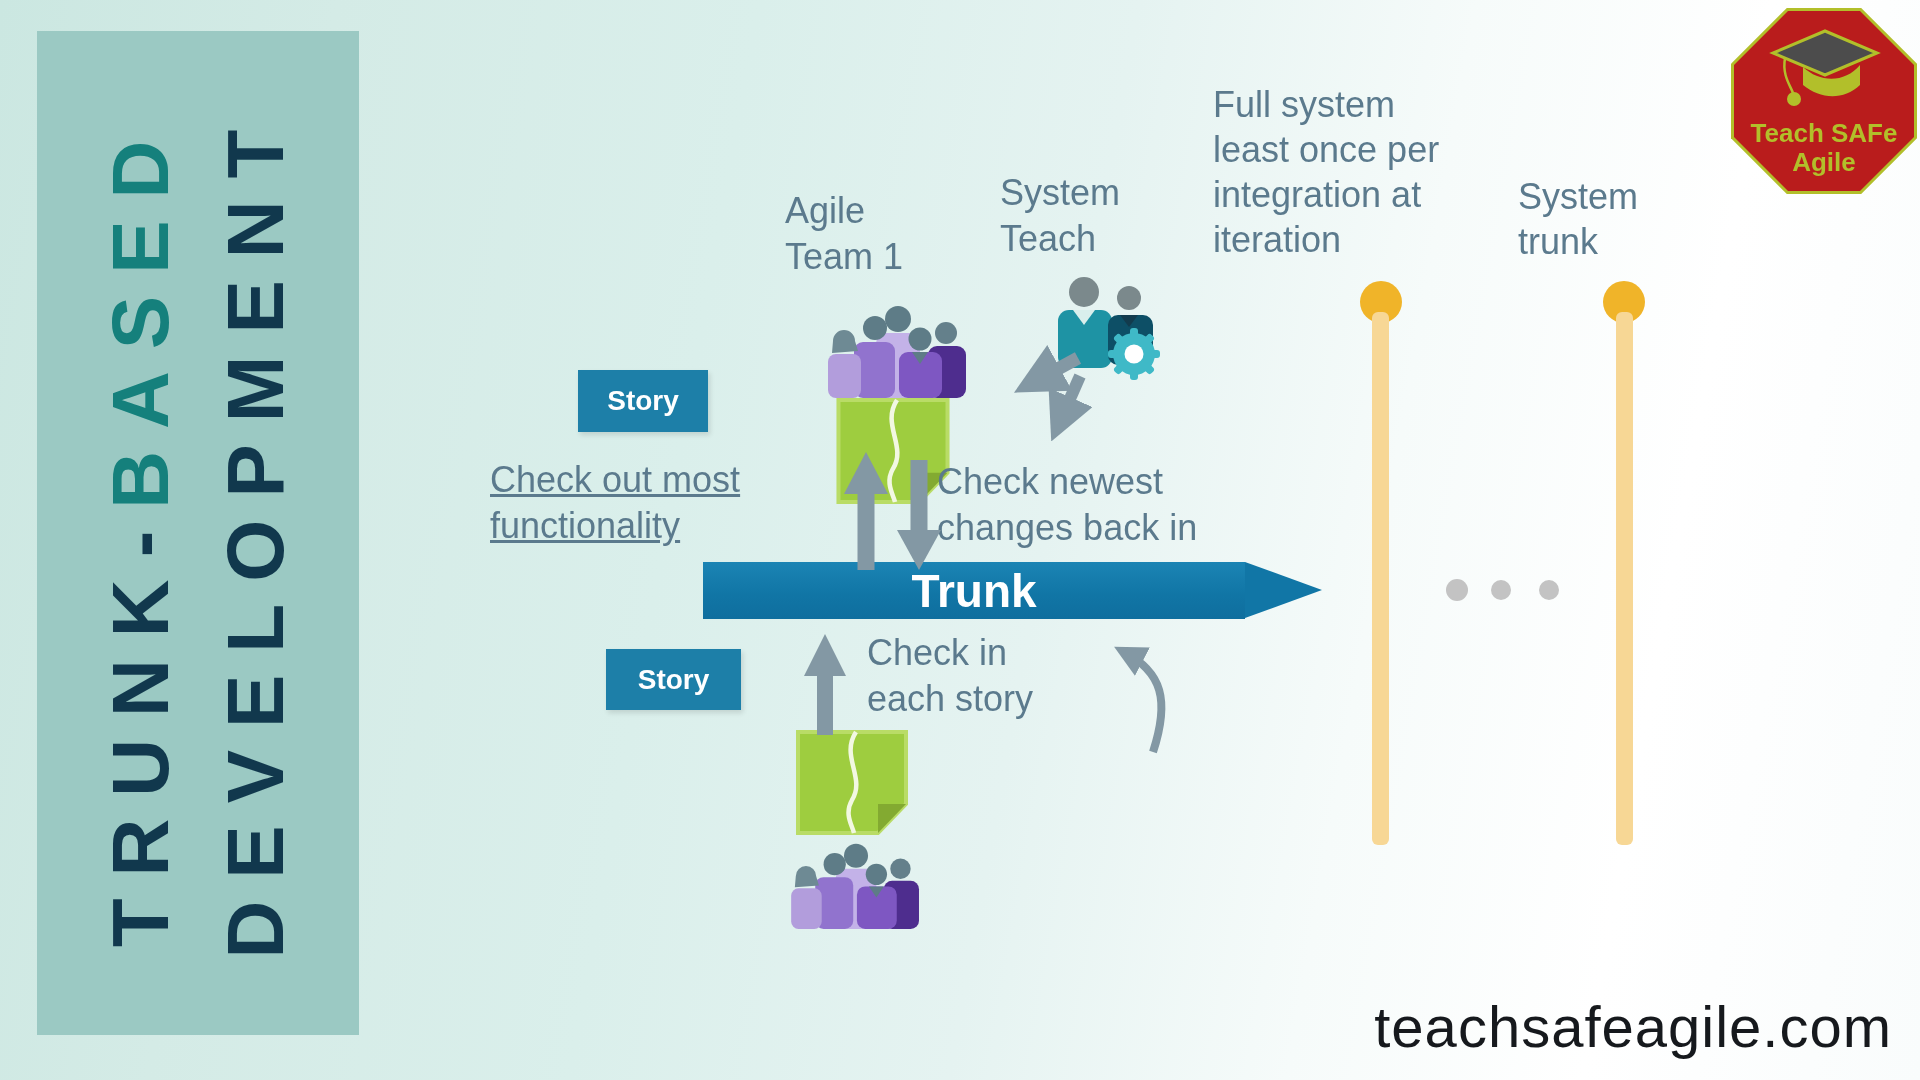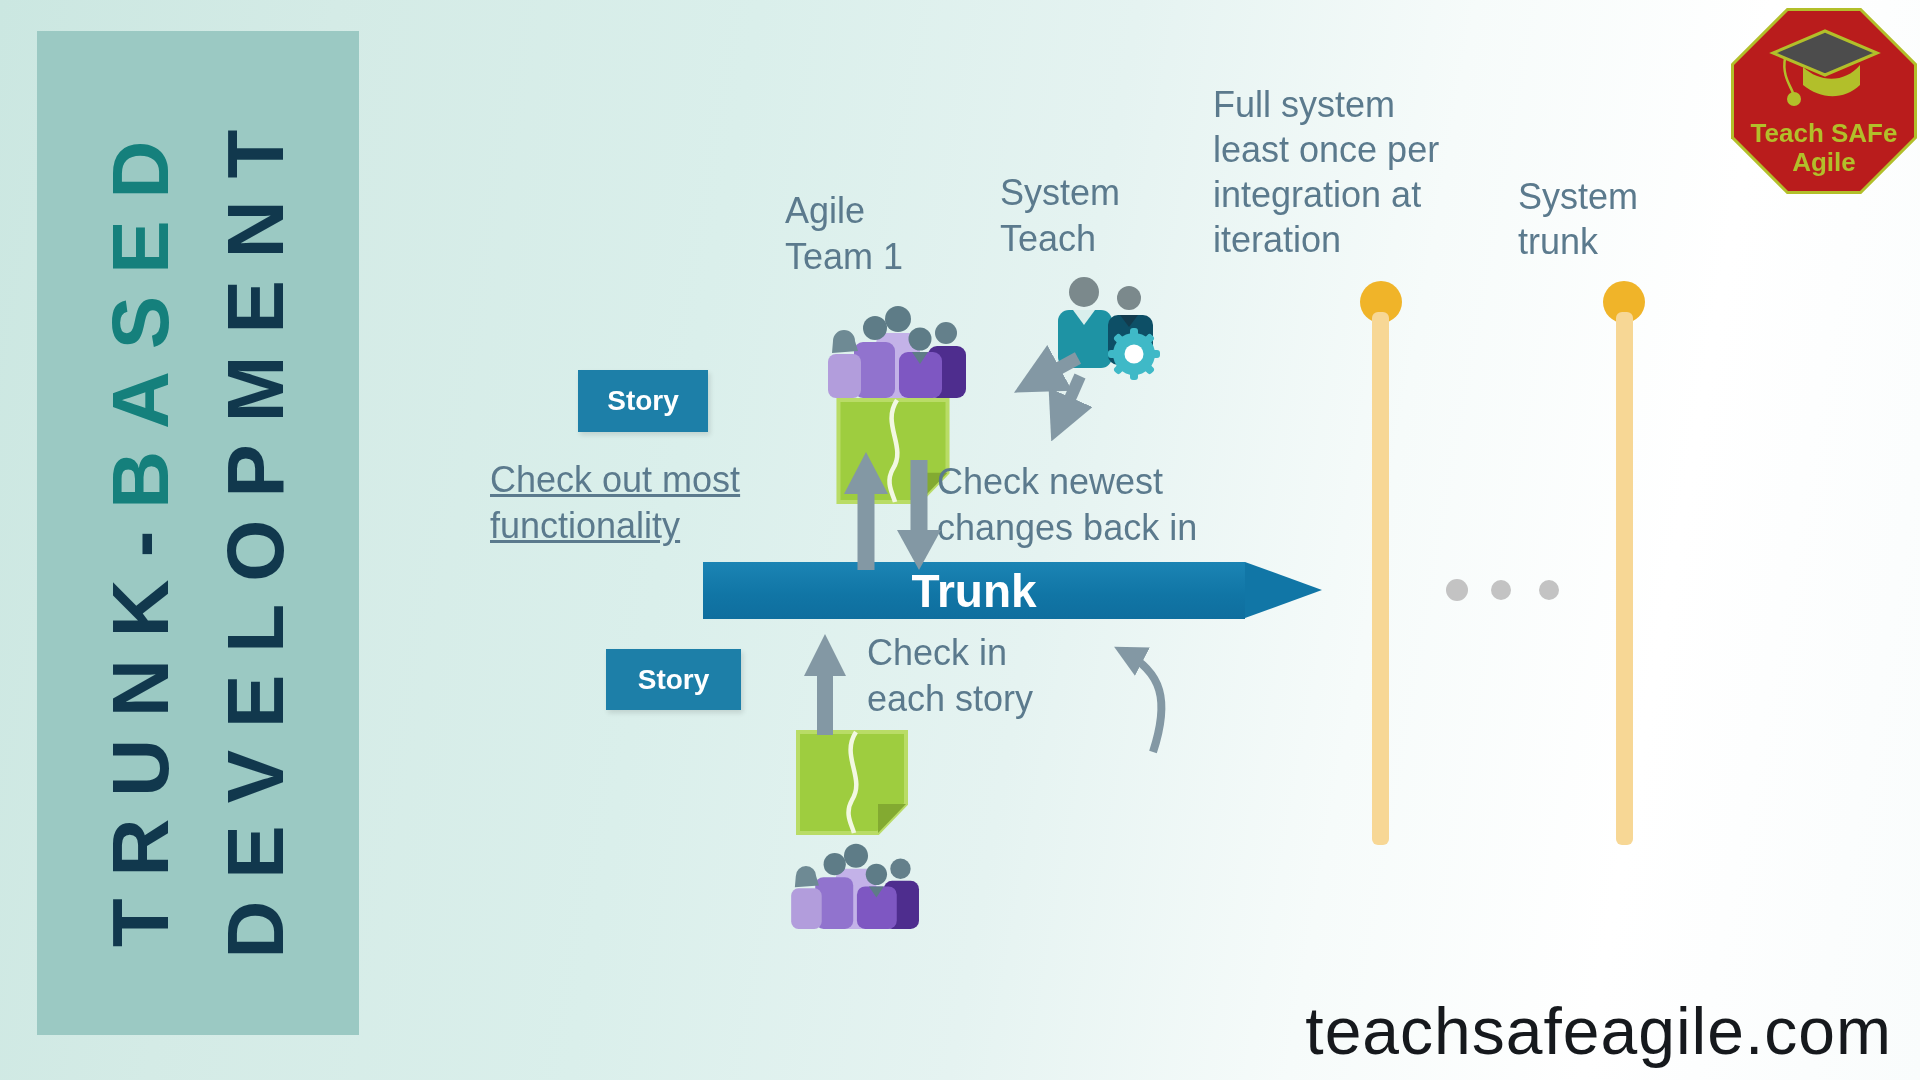--- a/index.html
+++ b/index.html
@@ -43,21 +43,21 @@
   
   .logo{position:absolute;left:1731px;top:8px;width:186px;height:186px;
     clip-path:polygon(30% 0%,70% 0%,100% 30%,100% 70%,70% 100%,30% 100%,0% 70%,0% 30%);
     background:#b2bf2a;}
   .logo-inner{position:absolute;left:3px;top:3px;right:3px;bottom:3px;
     clip-path:polygon(30% 0%,70% 0%,100% 30%,100% 70%,70% 100%,30% 100%,0% 70%,0% 30%);
     background:#b91c1c;}
   .logo-text{position:absolute;left:0;right:0;top:108px;text-align:center;color:#b2bf2a;
     font-weight:bold;font-size:26px;line-height:29px;}
   
-  .website{position:absolute;right:28px;top:993px;font-size:66px;color:#16191d;letter-spacing:1px;}
+  .website{position:absolute;right:28px;top:993px;font-size:58px;color:#16191d;letter-spacing:1px;}
   .overlay{position:absolute;left:0;top:0;pointer-events:none;}
   .teamsvg{position:absolute;}
   .hidden-defs{position:absolute;width:0;height:0;overflow:hidden;}
 </style>
 </head>
 <body>
 
 <svg class="hidden-defs" aria-hidden="true">
   <defs>
     <symbol id="sym-team" viewBox="0 0 140 95">

